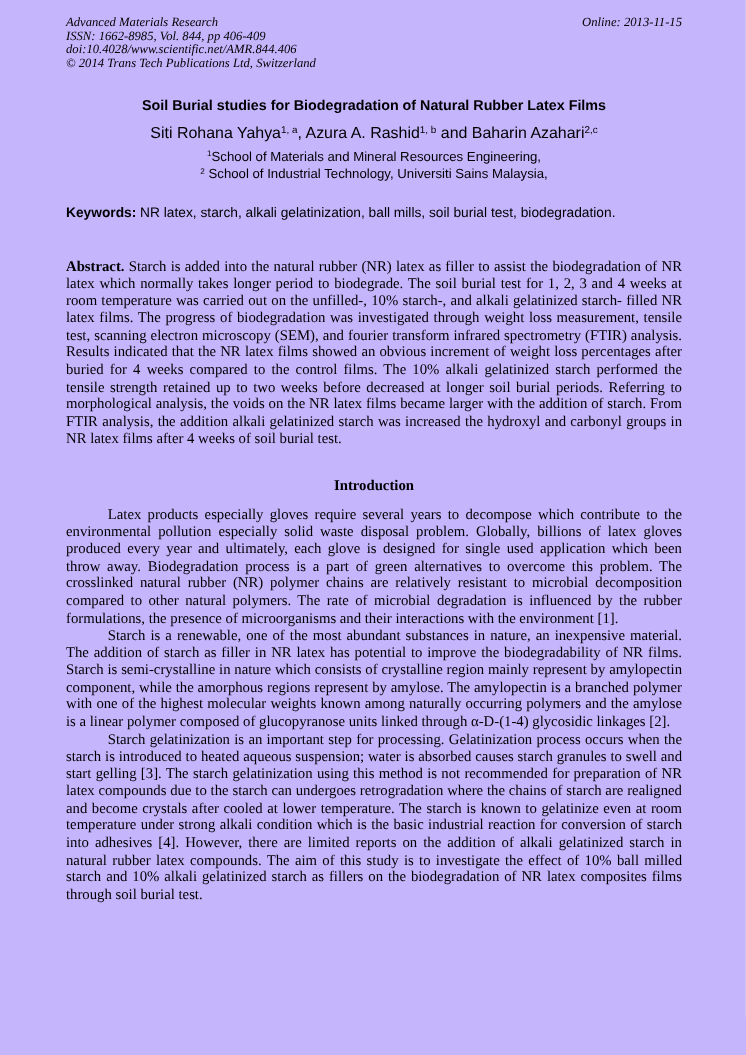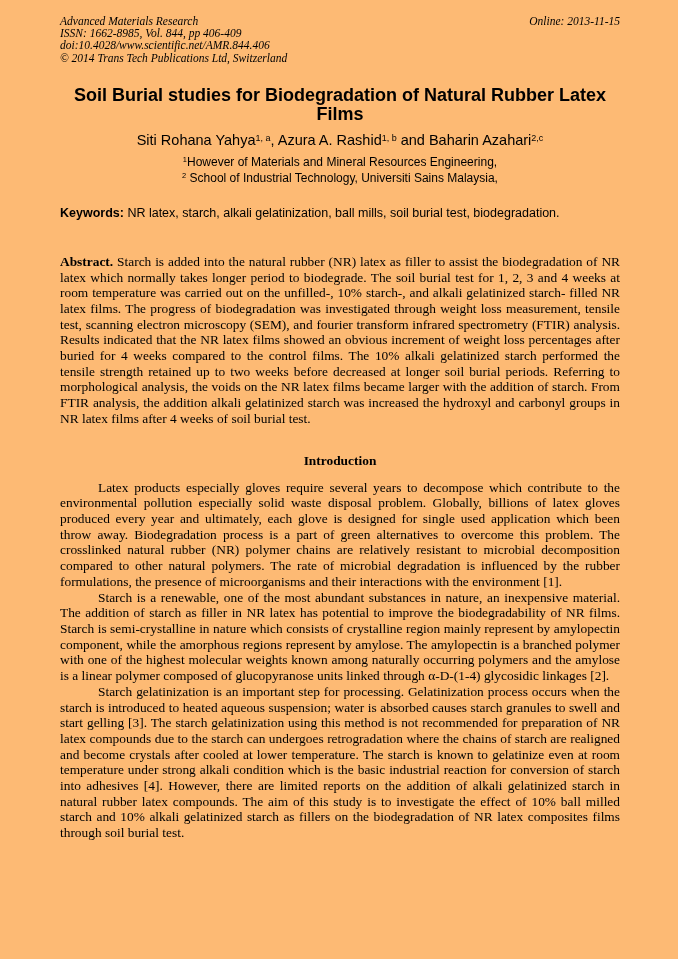--- a/index.html
+++ b/index.html
@@ -5,21 +5,21 @@
   html, body {
     margin: 0;
     padding: 0;
     background: #e8e8e8;
   }
   .page {
     position: relative;
     width: 678px;
     height: 959px;
     margin: 0 auto;
-    background: #fdba74;
+    background: #c4b5fd;
     color: #000000;
     box-sizing: border-box;
     padding: 15px 58px 0 60px;
     overflow: hidden;
   }
   
   .header-row {
     display: flex;
     justify-content: space-between;
     align-items: flex-start;
@@ -30,21 +30,21 @@
   }
   .header-left div { white-space: nowrap; }
   .header-right { white-space: nowrap; }
 
   
   .title {
     margin: 22px 0 0 0;
     text-align: center;
     font-family: "Liberation Sans", sans-serif;
     font-weight: bold;
-    font-size: 18px;
+    font-size: 13px;
     line-height: 19px;
   }
   .authors {
     margin-top: 7px;
     text-align: center;
     font-family: "Liberation Sans", sans-serif;
     font-size: 14.5px;
     line-height: 18px;
   }
   .sup {
@@ -117,21 +117,21 @@
     <div class="header-right">Online: 2013-11-15</div>
   </div>
 
   <h1 class="title">Soil Burial studies for Biodegradation of Natural Rubber Latex Films</h1>
 
   <div class="authors">
     <span>Siti Rohana Yahya</span><span class="sup">1, a</span><span>, </span><span>Azura A. Rashid</span><span class="sup">1, b</span><span> and </span><span>Baharin Azahari</span><span class="sup">2,c</span>
   </div>
 
   <div class="affiliations">
-    <div><span class="sup">1</span><span>However of Materials and Mineral Resources Engineering,</span></div>
+    <div><span class="sup">1</span><span>School of Materials and Mineral Resources Engineering,</span></div>
     <div><span class="sup">2</span><span> School of Industrial Technology, Universiti Sains Malaysia,</span></div>
   </div>
 
 
   <p class="keywords">
     <span class="label">Keywords:</span><span> NR latex, starch, alkali gelatinization, ball mills, soil burial test, biodegradation.</span>
   </p>
 
   <p class="body-text abstract">
     <span class="label">Abstract.</span><span> Starch is added into the natural rubber (NR) latex as filler to assist the biodegradation of NR latex which normally takes longer period to biodegrade. The soil burial test for 1, 2, 3 and 4 weeks at room temperature was carried out on the unfilled-, 10% starch-, and alkali gelatinized starch- filled NR latex films. The progress of biodegradation was investigated through weight loss measurement, tensile test, scanning electron microscopy (SEM), and fourier transform infrared spectrometry (FTIR) analysis. Results indicated that the NR latex films showed an obvious increment of weight loss percentages after buried for 4 weeks compared to the control films. The 10% alkali gelatinized starch performed the tensile strength retained up to two weeks before decreased at longer soil burial periods. Referring to morphological analysis, the voids on the NR latex films became larger with the addition of starch. From FTIR analysis, the addition alkali gelatinized starch was increased the hydroxyl and carbonyl groups in NR latex films after 4 weeks of soil burial test.</span>

